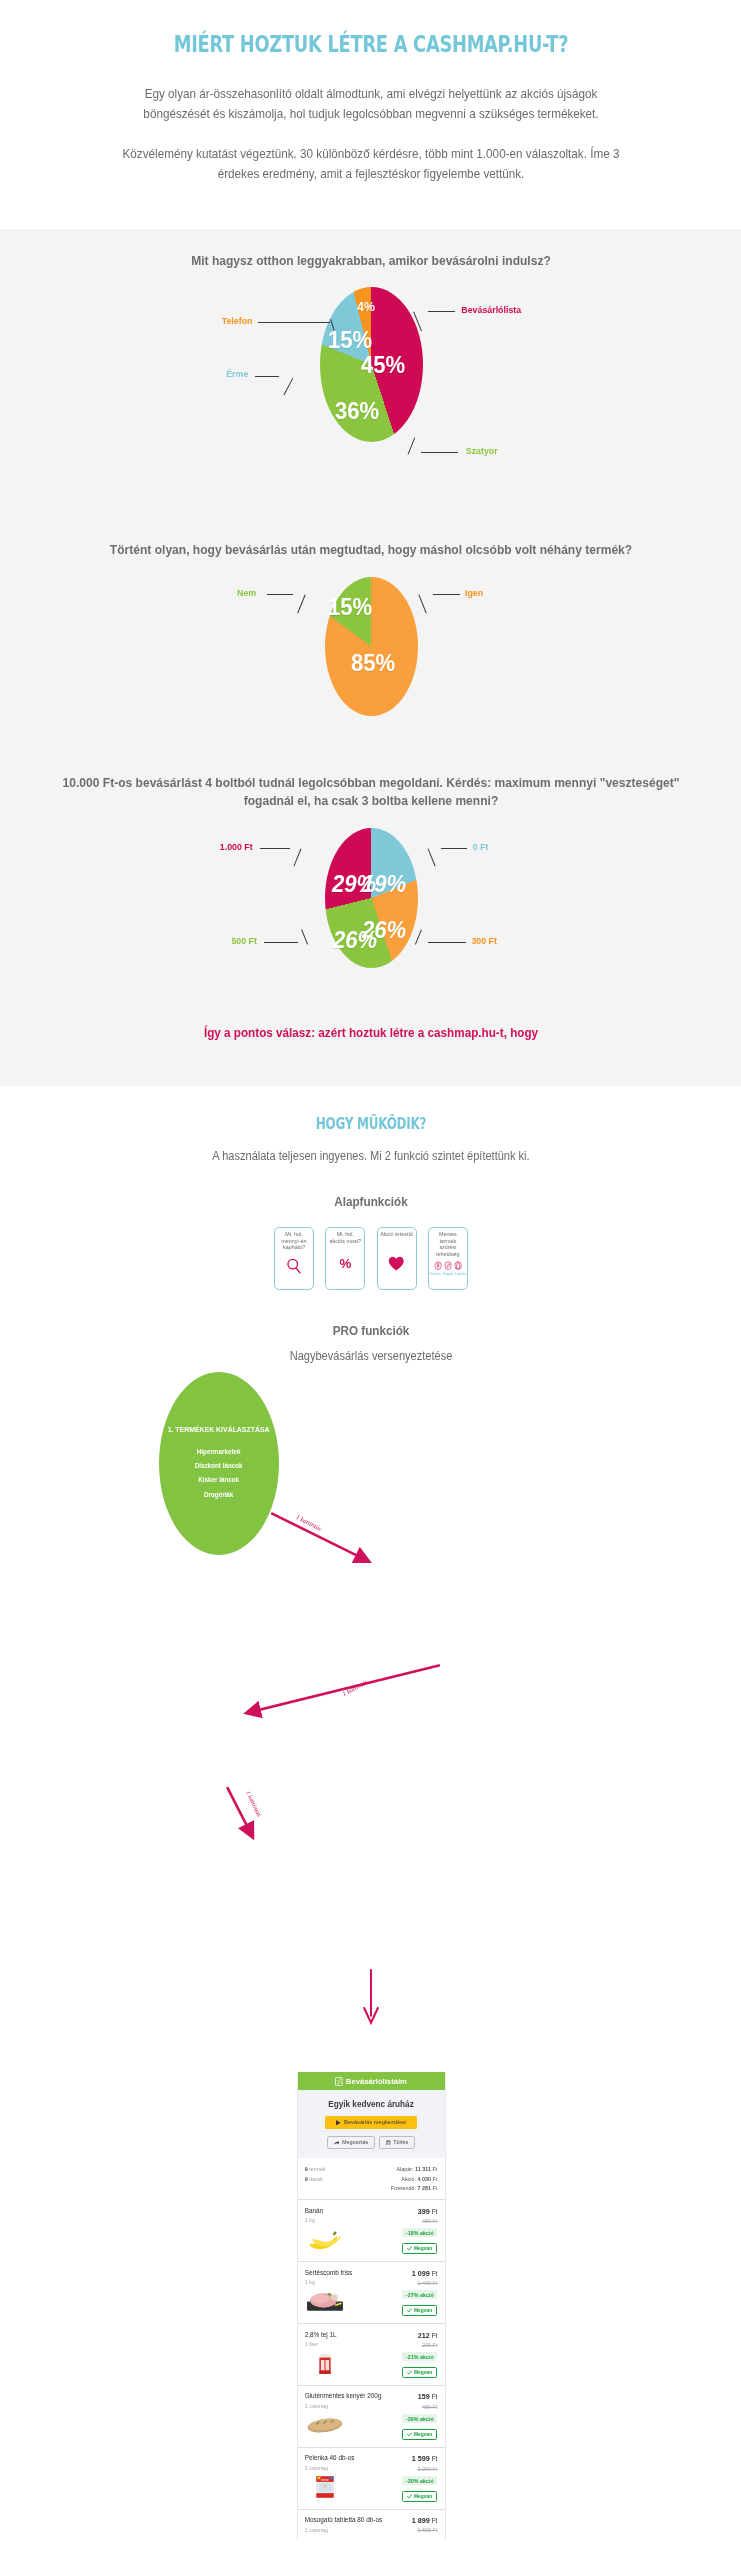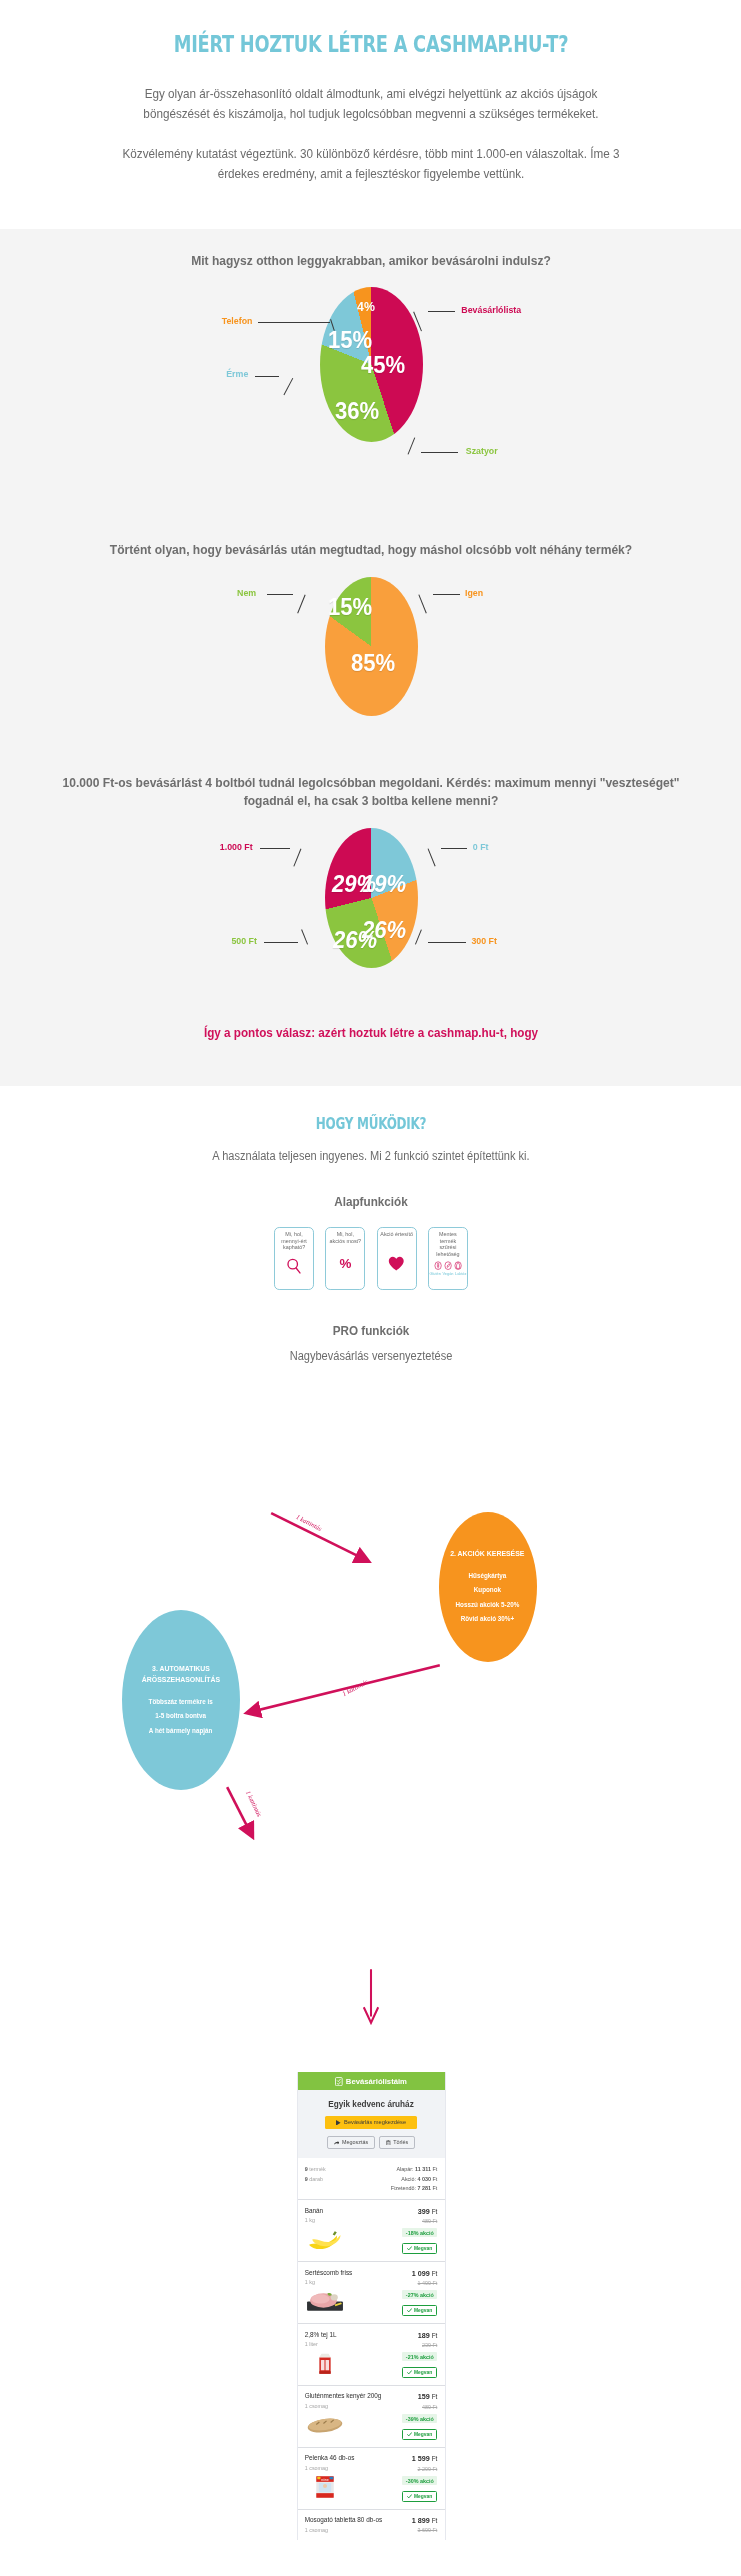--- a/index.html
+++ b/index.html
@@ -362,59 +362,51 @@
           </div>
         </div>
       </div>
     </div>
 
     <h3 class="mid-head" style="margin-bottom:11.3px;">PRO funkciók</h3>
     <p class="sub-lead" style="margin-bottom:4.1px;">Nagybevásárlás versenyeztetése</p>
 
     <div class="flow">
 
+      <div class="bubble halo b1">
+        <div class="bt">1. TERMÉKEK KIVÁLASZTÁSA</div>
+        <div class="bl">
+          <div>Hipermarketek</div>
+          <div>Diszkont láncok</div>
+          <div>Kisker láncok</div>
+          <div>Drogériák</div>
+        </div>
+      </div>
 
       <svg style="position:absolute;left:152px;top:142px;" width="124" height="62" viewBox="0 0 240 120">
         <defs>
             <marker id="ah" markerWidth="7" markerHeight="7" refX="5" refY="3.5" orient="auto">
               <path d="M0,0 L7,3.5 L0,7 z" fill="#d0105a"></path>
             </marker>
           </defs>
         <line x1="10" y1="8" x2="196" y2="100" stroke="#d0105a" stroke-width="5" marker-end="url(#ah)"></line>
       </svg>
       <span class="arrow-lbl" style="left:181px;top:152px;transform:rotate(27deg);">1 kattintás</span>
 
-      <div class="bubble halo b2">
-        <div class="bt">2. AKCIÓK KERESÉSE</div>
-        <div class="bl">
-          <div>Hűségkártya</div>
-          <div>Kuponok</div>
-          <div>Hosszú akciók 5-20%</div>
-          <div>Rövid akció 30%+</div>
-        </div>
-      </div>
 
       <svg style="position:absolute;left:127px;top:294px;" width="206" height="62" viewBox="0 0 400 120">
         <defs>
             <marker id="ah2" markerWidth="7" markerHeight="7" refX="5" refY="3.5" orient="auto">
               <path d="M0,0 L7,3.5 L0,7 z" fill="#d0105a"></path>
             </marker>
           </defs>
         <line x1="386" y1="8" x2="14" y2="100" stroke="#d0105a" stroke-width="5" marker-end="url(#ah2)"></line>
       </svg>
       <span class="arrow-lbl" style="left:227px;top:317px;transform:rotate(-28deg);">1 kattintás</span>
 
-      <div class="bubble halo b3">
-        <div class="bt">3. AUTOMATIKUS ÁRÖSSZEHASONLÍTÁS</div>
-        <div class="bl">
-          <div>Többszáz termékre is</div>
-          <div>1-5 boltra bontva</div>
-          <div>A hét bármely napján</div>
-        </div>
-      </div>
 
       <svg style="position:absolute;left:108px;top:417px;" width="67" height="62" viewBox="0 0 130 120">
         <defs>
             <marker id="ah3" markerWidth="7" markerHeight="7" refX="5" refY="3.5" orient="auto">
               <path d="M0,0 L7,3.5 L0,7 z" fill="#d0105a"></path>
             </marker>
           </defs>
         <line x1="10" y1="6" x2="58" y2="100" stroke="#d0105a" stroke-width="5" marker-end="url(#ah3)"></line>
       </svg>
       <span class="arrow-lbl" style="left:126px;top:433px;transform:rotate(64deg);">1 kattintás</span>
@@ -549,21 +541,21 @@
                 <svg width="40" height="24" viewBox="0 0 78 46">
                   <path d="M28 12h22v32H28z" fill="#d32b22"></path>
                   <path d="M28 12l4-7h14l4 7z" fill="#eceae3"></path>
                   <rect x="31" y="17" width="7" height="20" rx="1" fill="#fff" opacity=".85"></rect>
                   <rect x="40" y="17" width="7" height="20" rx="1" fill="#fff" opacity=".85"></rect>
                   <rect x="28" y="39" width="22" height="5" fill="#b8231b"></rect>
                 </svg>
               </div>
             </div>
             <div class="p-right">
-              <div class="p-price"><b>189</b> <span>Ft</span></div>
+              <div class="p-price"><b>212</b> <span>Ft</span></div>
               <div class="p-old">239 Ft</div>
               <div><span class="p-badge">-21% akció</span></div>
               <div><span class="p-have">
                   <svg width="5.2" height="4.6" viewBox="0 0 10 9">
                     <path d="M0.6 4.6 L3.4 7.6 L9.4 0.8" fill="none" stroke="#1d9e3e" stroke-width="1.9"></path>
                   </svg>
                   <span>Megvan</span>
                 </span></div>
             </div>
           </div>

